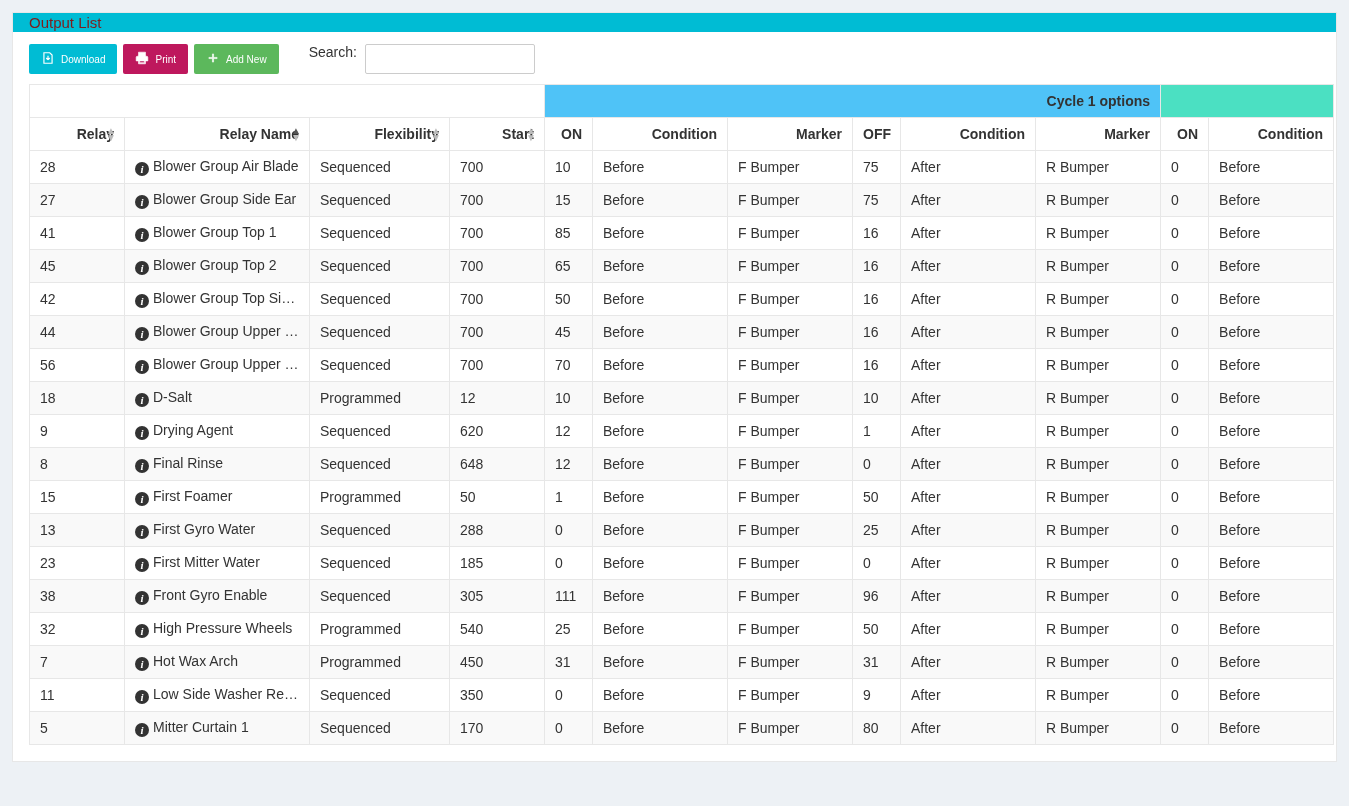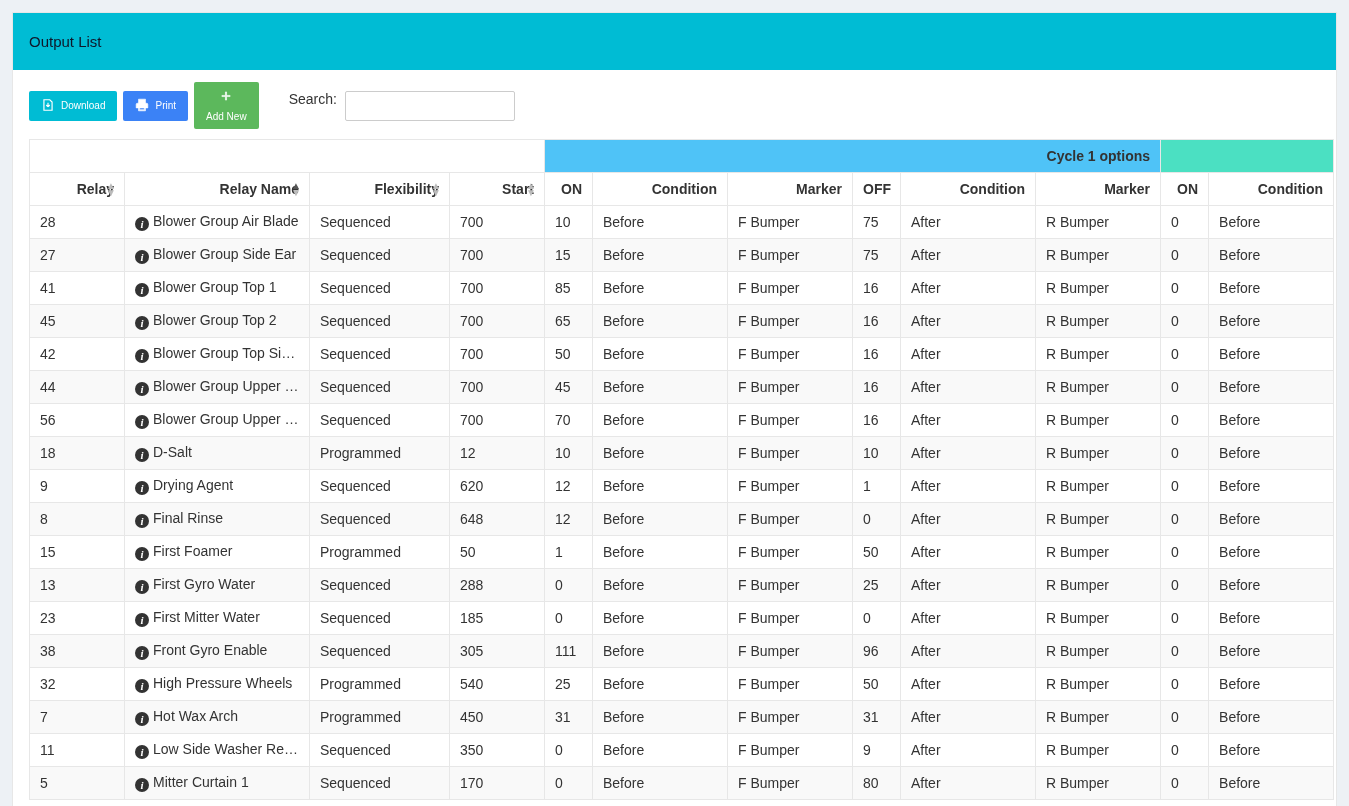--- a/index.html
+++ b/index.html
@@ -10,44 +10,44 @@
     color: #333;
     background: #edf1f5;
     padding: 12px;
   }
   .panel {
     background: #fff;
     border: 1px solid #e7e7e7;
   }
   .panel-header {
     background: #00bcd4;
-    color: #0f172a;
-    padding: 20px 16px;
+    color: #7f1d1d;
+    padding: 1px 16px;
     font-size: 15px;
   }
   .toolbar {
     padding: 12px 16px 10px 16px;
     display: flex;
     align-items: center;
     gap: 6px;
   }
   .btn {
     display: inline-flex;
     align-items: center;
     gap: 6px;
     color: #fff;
     border: none;
     border-radius: 2px;
     padding: 7px 12px;
     font-size: 10px;
     cursor: pointer;
   }
   .btn-blue   { background: #00bcd4; }
-  .btn-orange { background: #3b82f6; }
-  .btn-green  { background: #5cb85c; flex-direction: column; }
+  .btn-orange { background: #be185d; }
+  .btn-green  { background: #5cb85c; }
   .btn svg { width: 14px; height: 14px; fill: currentColor; stroke: currentColor; }
   .search-wrap {
     margin-left: 24px;
     display: flex;
     align-items: flex-start;
     gap: 8px;
   }
   .search-wrap input {
     border: 1px solid #ccc;
     border-radius: 2px;

